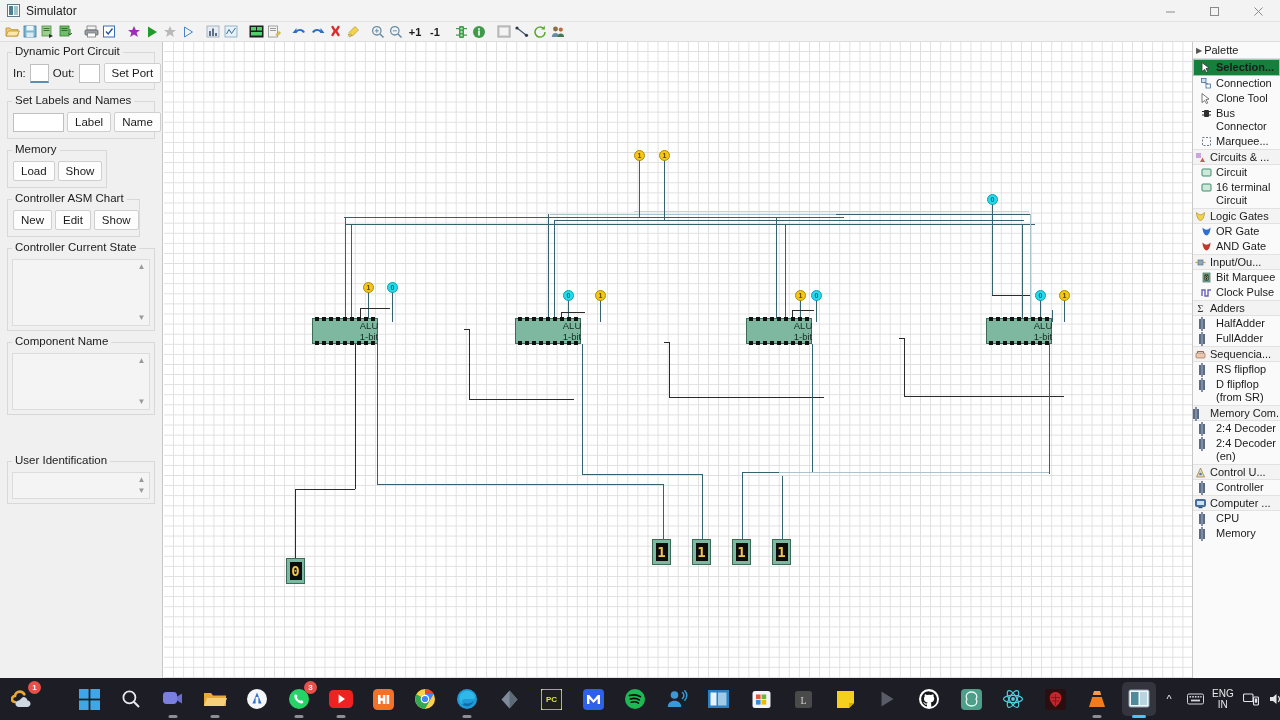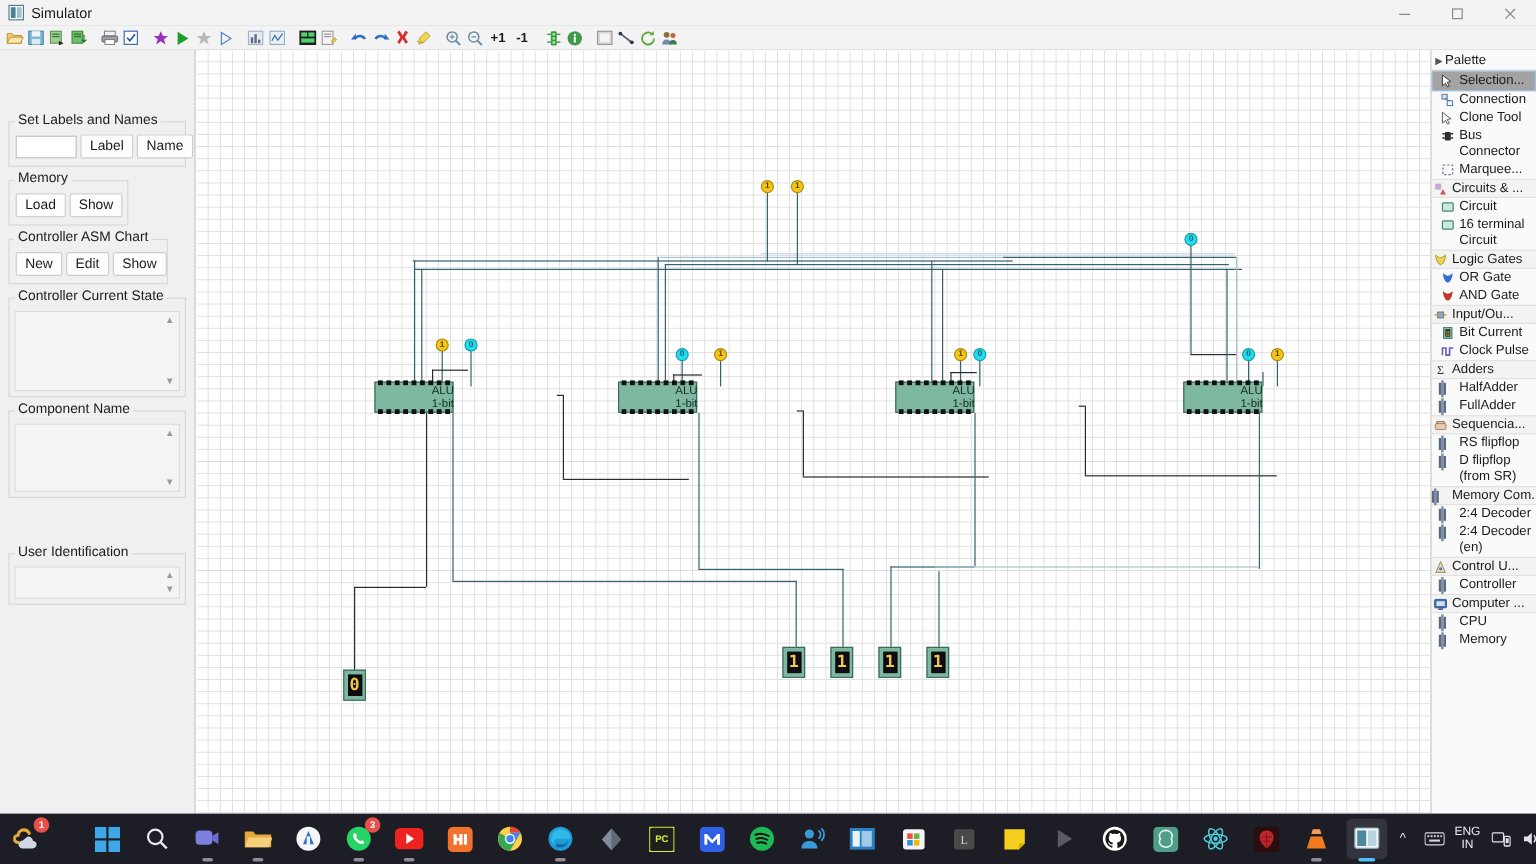--- a/index.html
+++ b/index.html
@@ -116,21 +116,21 @@
   }
   .pal-header { display:flex; align-items:center; height:17px; padding-left:3px;
                 border-bottom:1px solid #dcdcdc; background:#fafafa; }
   .pal-header .ptitle { font-size:11px; color:#1b1b1b; }
   .pal-cat { display:flex; align-items:center; gap:3px; height:16px;
              padding-left:2px; background:#f3f3f3; border-top:1px solid #e2e2e2;
              border-bottom:1px solid #e2e2e2; }
   .pal-cat .ctext { font-size:11px; color:#1b1b1b; white-space:nowrap; overflow:hidden; }
   .pal-item { display:flex; align-items:flex-start; gap:3px; padding:1px 2px 1px 8px;
               min-height:15px; }
-  .pal-item.sel { background:#a3a3a3; border:1px solid #9dc2e0; padding-left:7px; }
+  .pal-item.sel { background:#15803d; border:1px solid #9dc2e0; padding-left:7px;font-weight:bold; }
   .pal-item .itext { font-size:11px; color:#1b1b1b; line-height:13px;
                      white-space:normal; word-break:break-word; }
   .ico { width:12px; height:12px; flex:0 0 auto; margin-top:1px; position:relative; }
   .ico svg { display:block; }
 
   
   .chip { width:9px; height:11px; background:#cfd9e8; border:1px solid #7f8ea6; position:relative; }
   .chip::before, .chip::after { content:""; position:absolute; width:2px; top:1px; bottom:1px;
                                 background:#5c6b84; }
   .chip::before{ left:1px;} .chip::after{ right:1px;}
@@ -372,20 +372,30 @@
           <circle cx="4.5" cy="4" r="2.4" fill="#8a6f3f"></circle>
           <path d="M0.8 12c0-2.6 1.7-4 3.7-4s3.7 1.4 3.7 4z" fill="#6b8ea8"></path>
           <circle cx="9.8" cy="4.6" r="2.1" fill="#c06a3a"></circle>
           <path d="M6.5 12c0-2.3 1.5-3.6 3.3-3.6s3.3 1.3 3.3 3.6z" fill="#3f7a50"></path>
         </svg>
     </div>
   </div>
 
   <div class="leftpanel">
 
+    <div class="group" style="top:10px; height:38px;">
+      <span class="gl">Dynamic Port Circuit</span>
+      <div class="row" style="padding-top:10px;">
+        <span class="lbl">In:</span>
+        <input class="tinput" style="width: 19px;" value="">
+        <span class="lbl">Out:</span>
+        <input class="tinput plain" style="width: 21px;" value="">
+        <div class="btn">Set Port</div>
+      </div>
+    </div>
 
     <div class="group" style="top:59px; height:38px;">
       <span class="gl">Set Labels and Names</span>
       <div class="row" style="padding-top:10px; gap:3px;">
         <input class="tinput plain" style="width: 51px;" value="">
         <div class="btn">Label</div>
         <div class="btn">Name</div>
       </div>
     </div>
 
@@ -760,21 +770,21 @@
       <span class="ctext">Input/Ou...</span>
     </div>
     <div class="pal-item">
       <span class="ico">
         <svg width="11" height="11" viewBox="0 0 11 11">
             <rect x="2" y="1" width="7" height="9" fill="#7fb8a0" stroke="#3c6b58" stroke-width=".7"></rect>
             <rect x="3.5" y="2.5" width="4" height="6" fill="#111"></rect>
             <text x="5.5" y="7.8" font-size="6" fill="#f2c649" text-anchor="middle" font-family="monospace">8</text>
           </svg>
       </span>
-      <span class="itext">Bit Current</span>
+      <span class="itext">Bit Marquee</span>
     </div>
     <div class="pal-item">
       <span class="ico">
         <svg width="11" height="11" viewBox="0 0 11 11">
             <path d="M1 9V3h3v6h3V3h3" fill="none" stroke="#6b5fb8" stroke-width="1.4"></path>
           </svg>
       </span>
       <span class="itext">Clock Pulse</span>
     </div>
 

